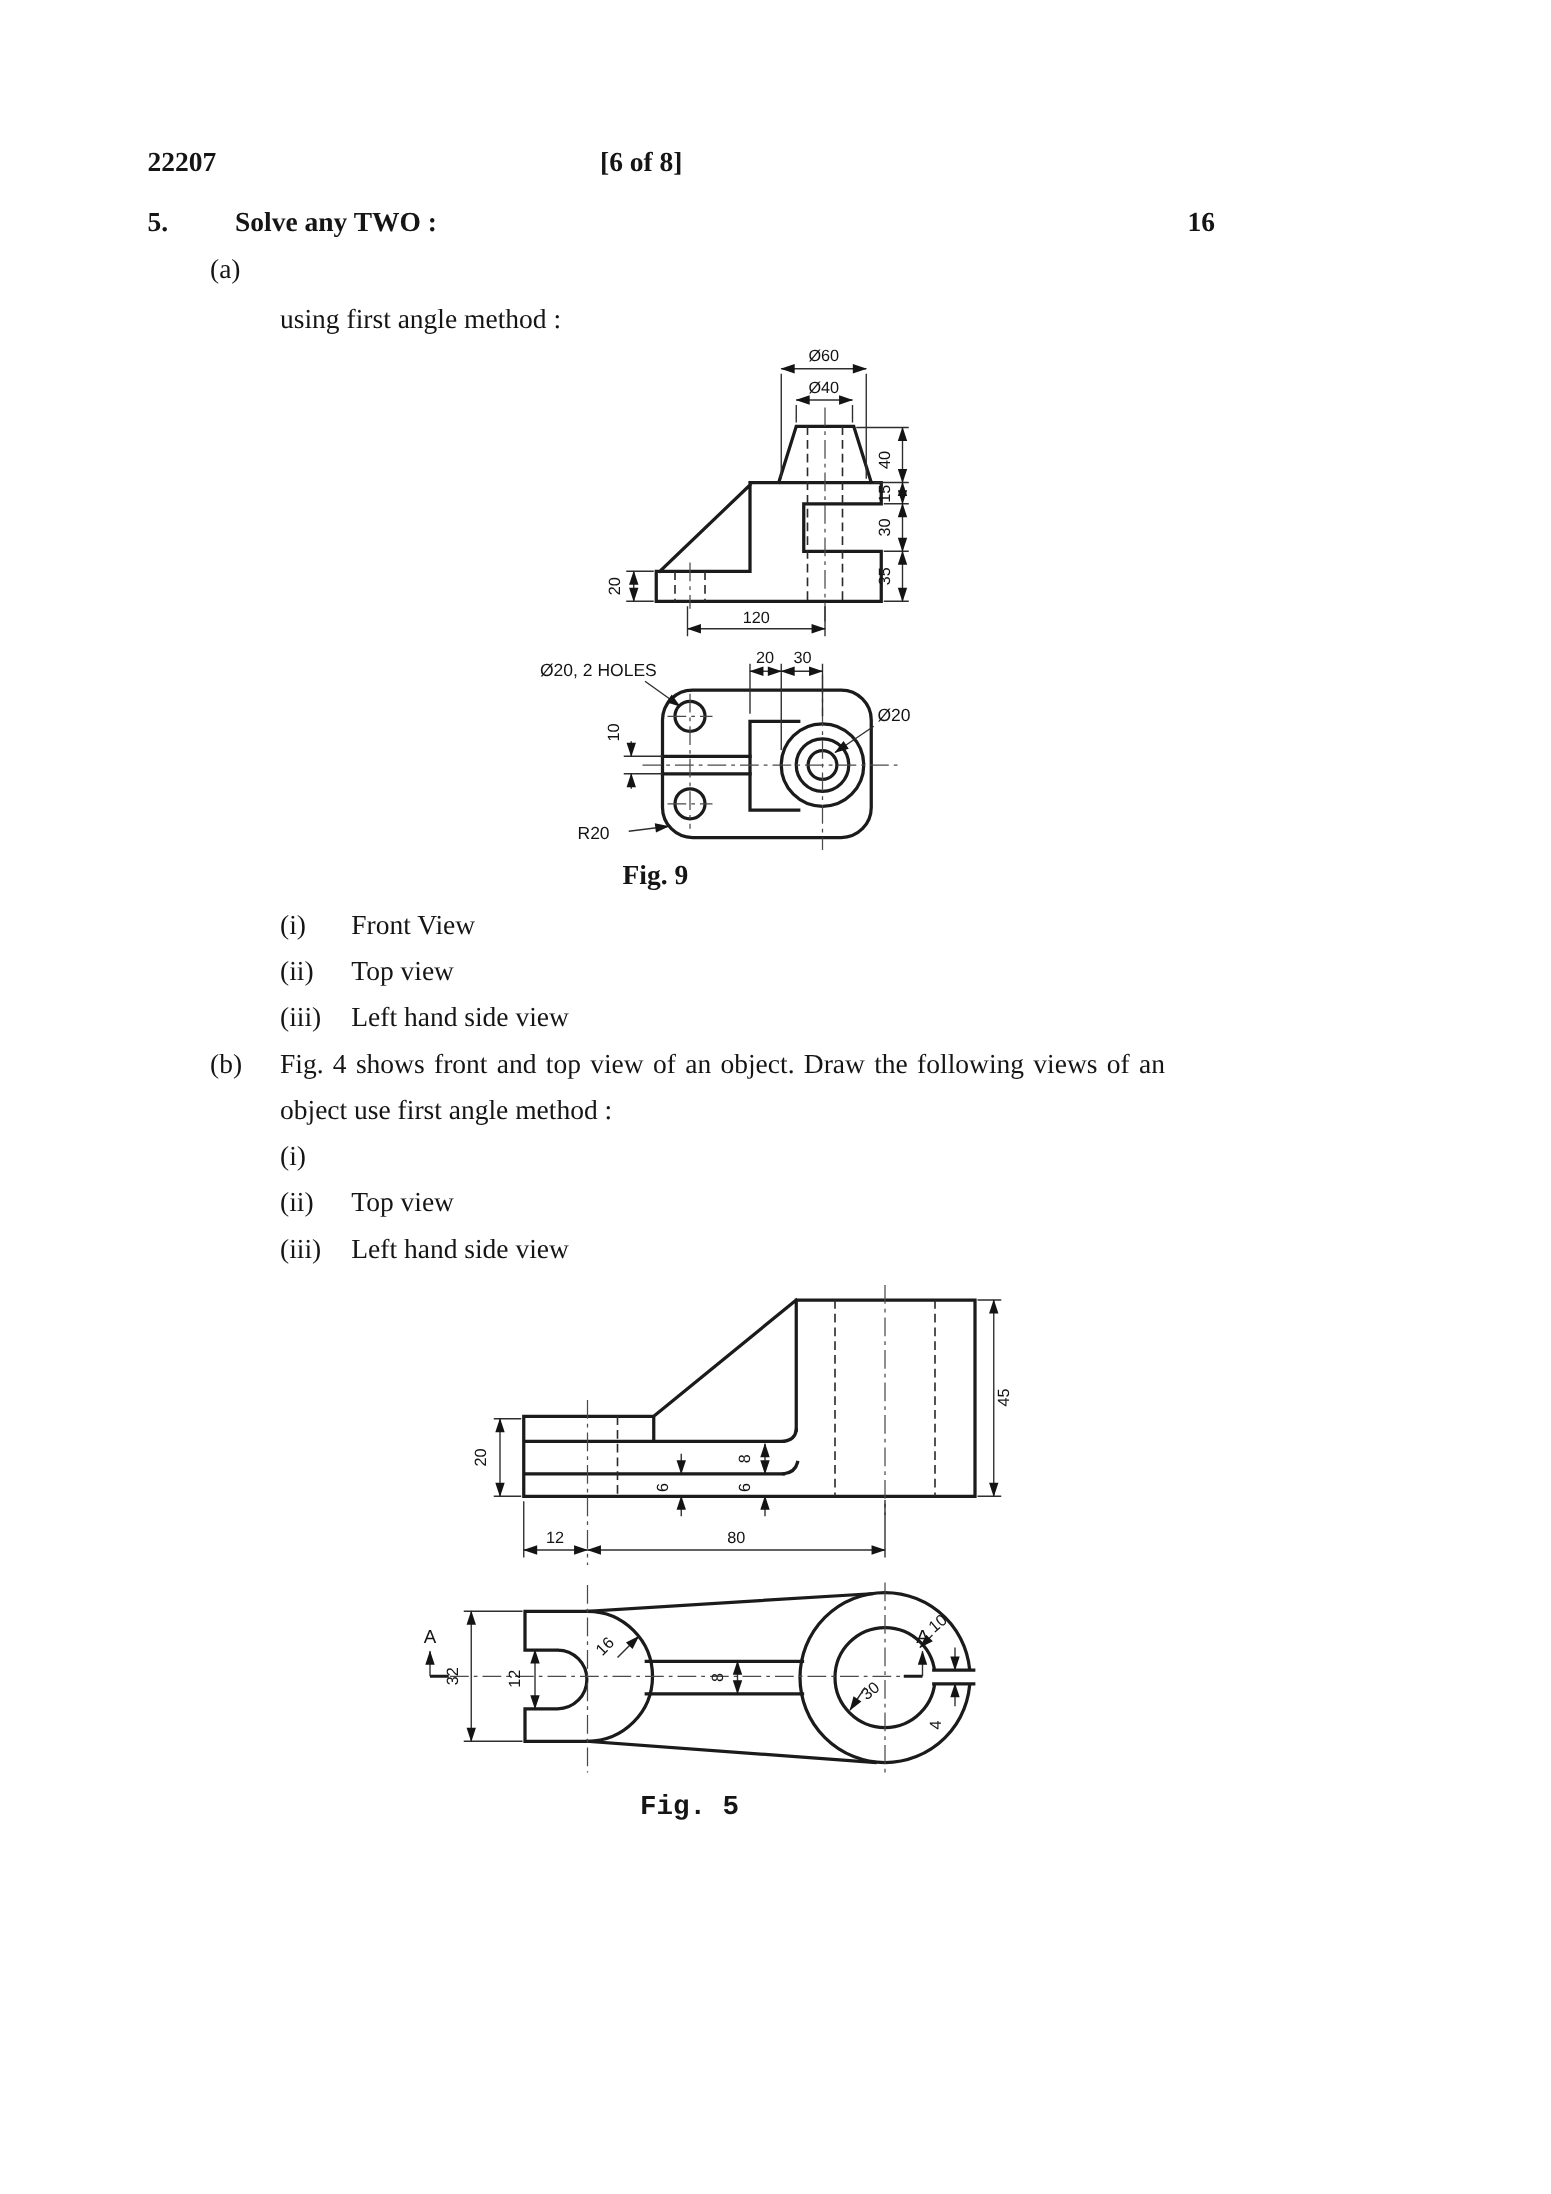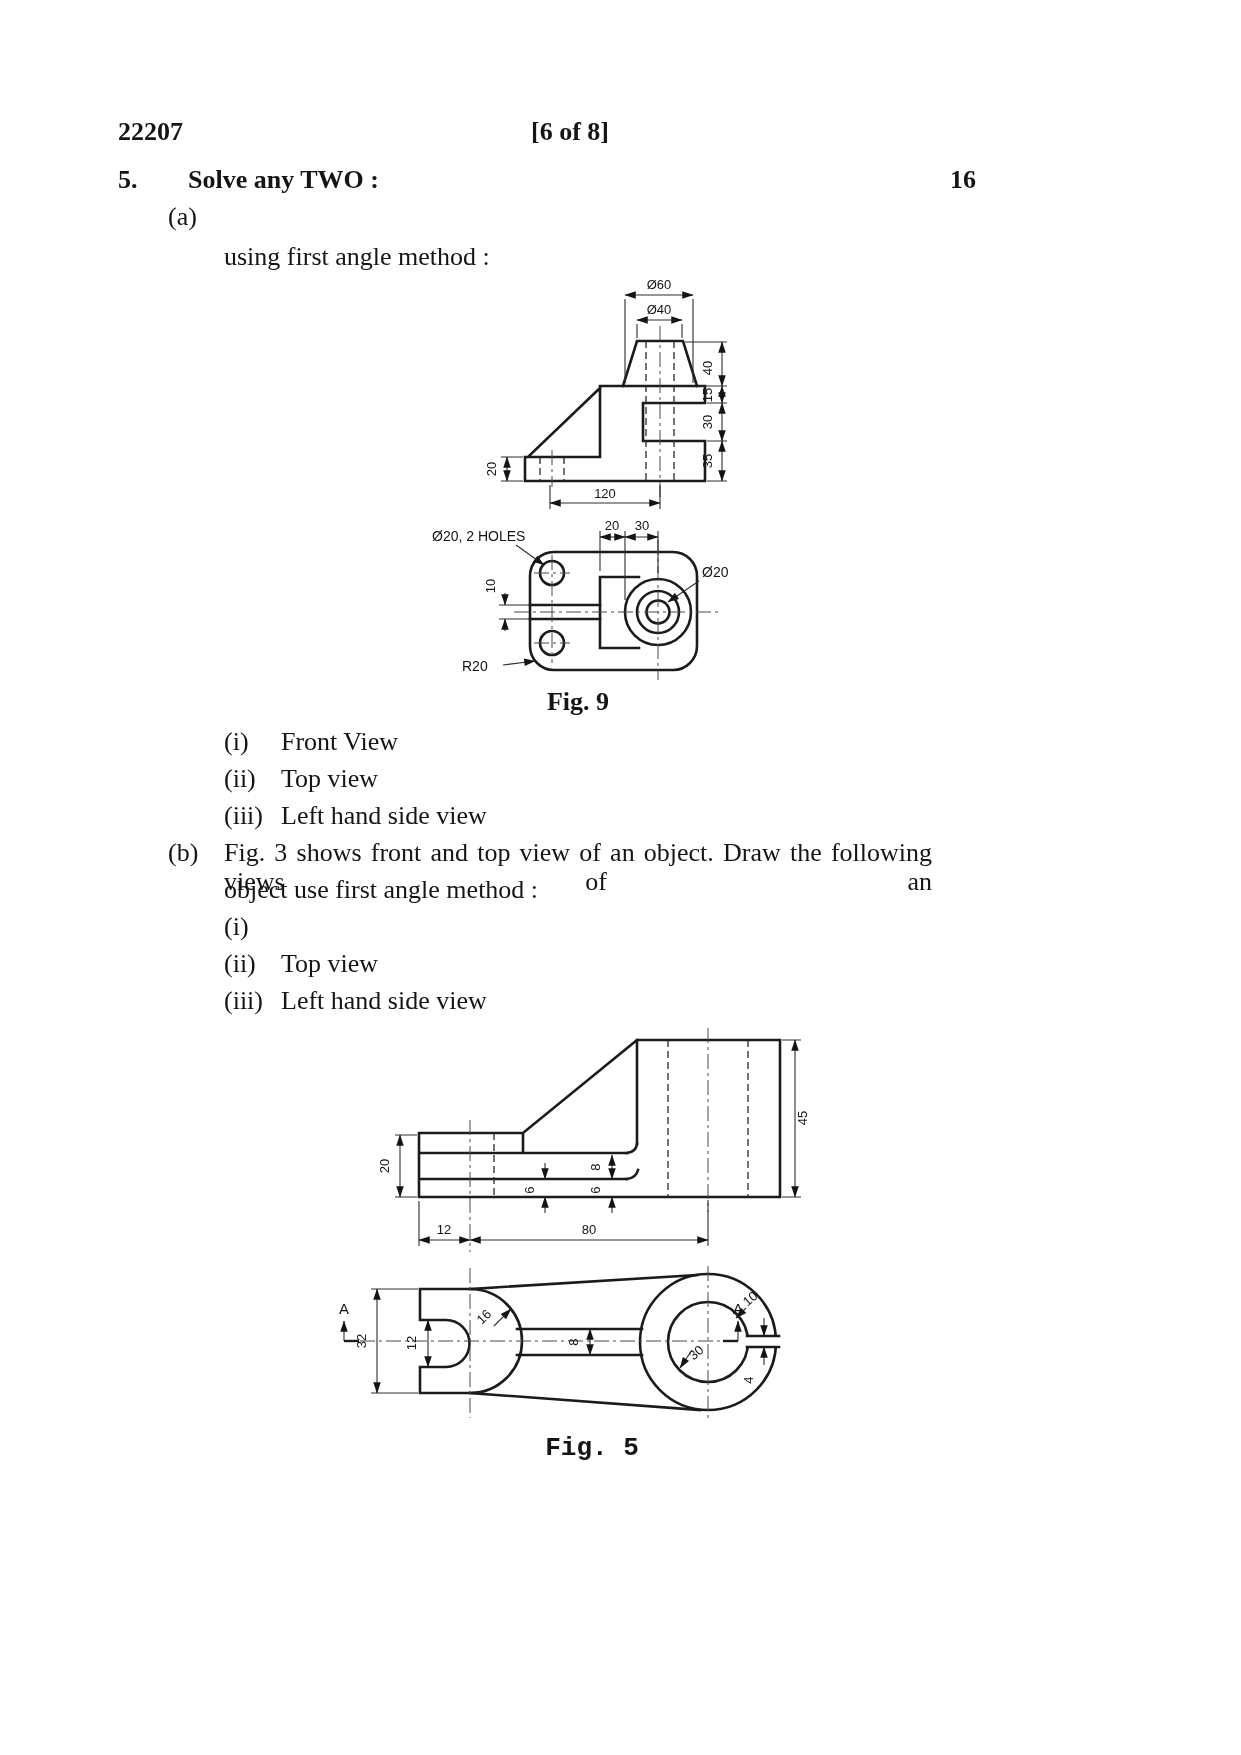--- a/index.html
+++ b/index.html
@@ -1,22 +1,22 @@
 <!DOCTYPE html>
 <html><head>
 <meta charset="utf-8">
 <style>
   html,body{margin:0;padding:0;background:#e8e8e8;}
   .page{position:relative;width:1241px;height:1755px;background:#ffffff;
         font-family:"Liberation Serif",serif;color:#151515;overflow:hidden;}
   .abs{position:absolute;}
   .b{font-weight:bold;}
-  .txt{font-size:26px;line-height:1.1;white-space:nowrap;}
+  .txt{font-size:22px;line-height:1.1;white-space:nowrap;}
   .just{white-space:normal;text-align:justify;text-align-last:justify;}
-  .center{text-align:center;}
+  .center{}
   
   .o{stroke:#1b1b1b;stroke-width:2.6;fill:none;stroke-linejoin:miter;stroke-linecap:square;}
   .t{stroke:#2e2e2e;stroke-width:1.1;fill:none;}
   .hd{stroke:#2a2a2a;stroke-width:1.3;fill:none;stroke-dasharray:7 4;}
   .cl{stroke:#4a4a4a;stroke-width:1;fill:none;stroke-dasharray:15 4 3 4;}
   .sec{stroke:#1b1b1b;stroke-width:2.4;fill:none;}
   .dim{font-family:"Liberation Sans",sans-serif;font-size:13px;fill:#141414;}
   .dim2{font-family:"Liberation Sans",sans-serif;font-size:14px;fill:#141414;}
   .secA{font-family:"Liberation Sans",sans-serif;font-size:15px;fill:#141414;}
 </style>
@@ -116,21 +116,21 @@
   <div class="abs txt b center" style="left:498px;top:688px;width:160px;">Fig. 9</div>
 
   <div class="abs txt" style="left:224px;top:728px;">(i)</div>
   <div class="abs txt" style="left:281px;top:728px;">Front View</div>
   <div class="abs txt" style="left:224px;top:765px;">(ii)</div>
   <div class="abs txt" style="left:281px;top:765px;">Top view</div>
   <div class="abs txt" style="left:224px;top:802px;">(iii)</div>
   <div class="abs txt" style="left:281px;top:802px;">Left hand side view</div>
 
   <div class="abs txt" style="left:168px;top:839px;">(b)</div>
-  <div class="abs txt just" style="left:224px;top:839px;width:708px;">Fig. 3 shows front and top view of an object. Draw the following views of an</div>
+  <div class="abs txt just" style="left:224px;top:839px;width:708px;">Fig. 4 shows front and top view of an object. Draw the following views of an</div>
   <div class="abs txt" style="left:224px;top:876px;">object use first angle method :</div>
 
   <div class="abs txt" style="left:224px;top:913px;">(i)</div>
   <div class="abs txt" style="left:224px;top:950px;">(ii)</div>
   <div class="abs txt" style="left:281px;top:950px;">Top view</div>
   <div class="abs txt" style="left:224px;top:987px;">(iii)</div>
   <div class="abs txt" style="left:281px;top:987px;">Left hand side view</div>
 
   <svg class="abs" style="left:280px;top:1022px;" width="540" height="400" viewBox="280 1022 540 400">
 

